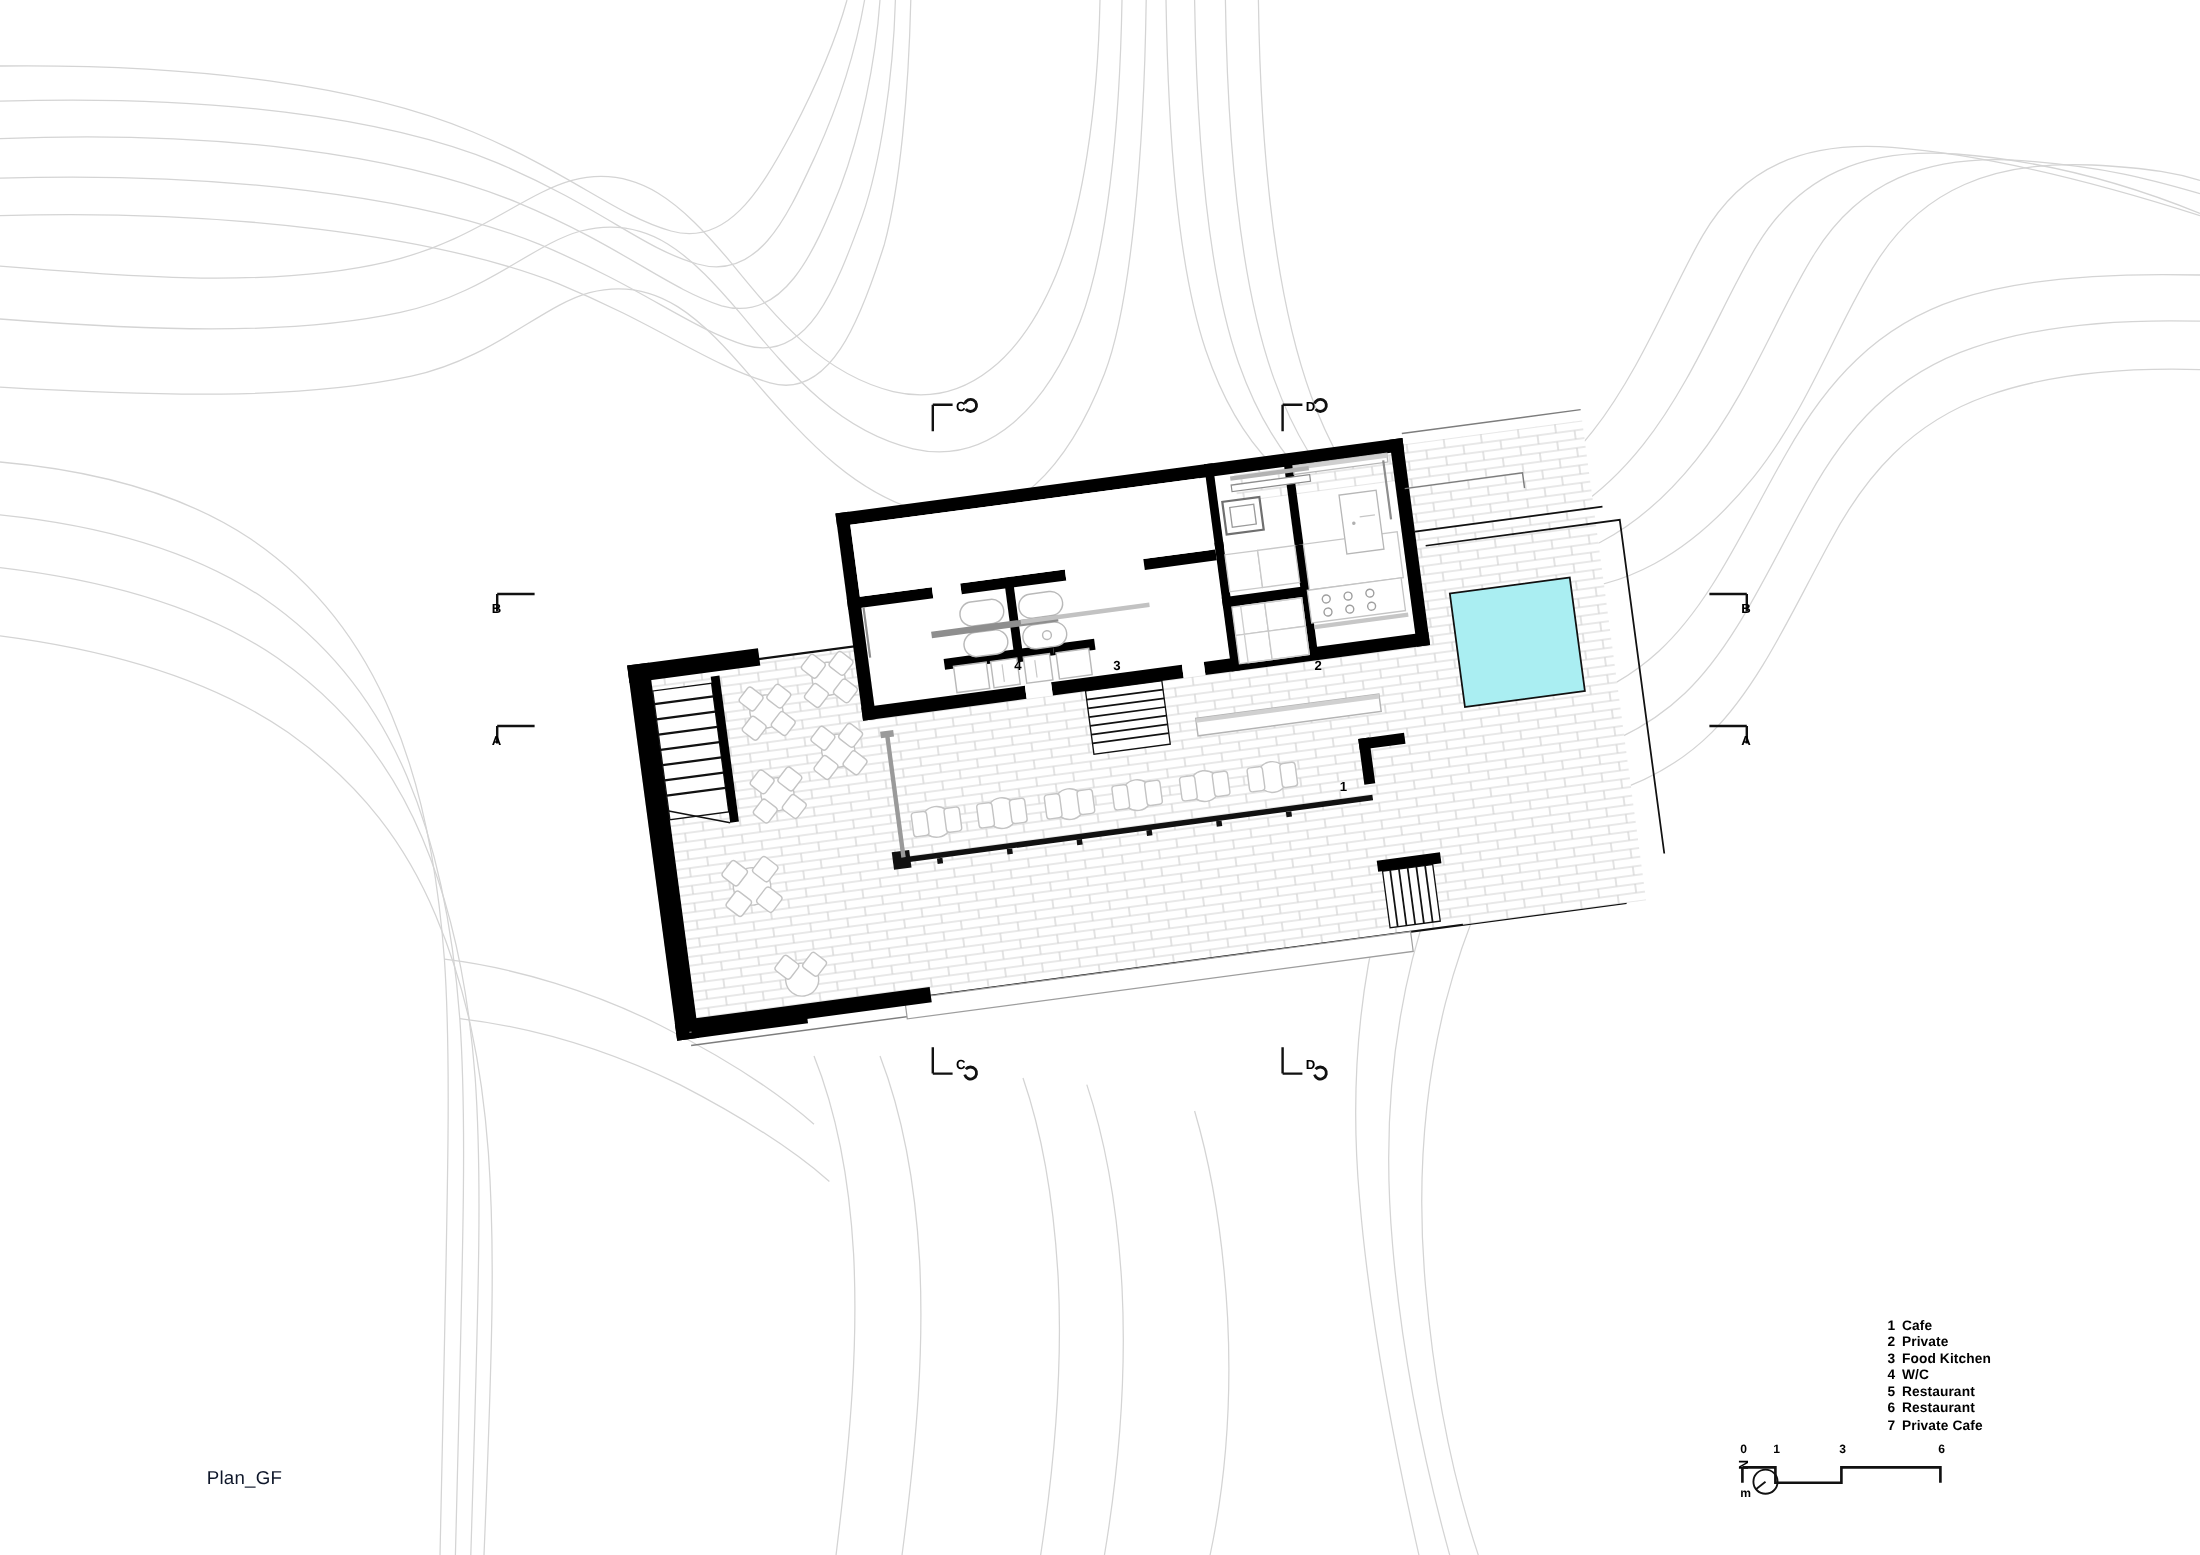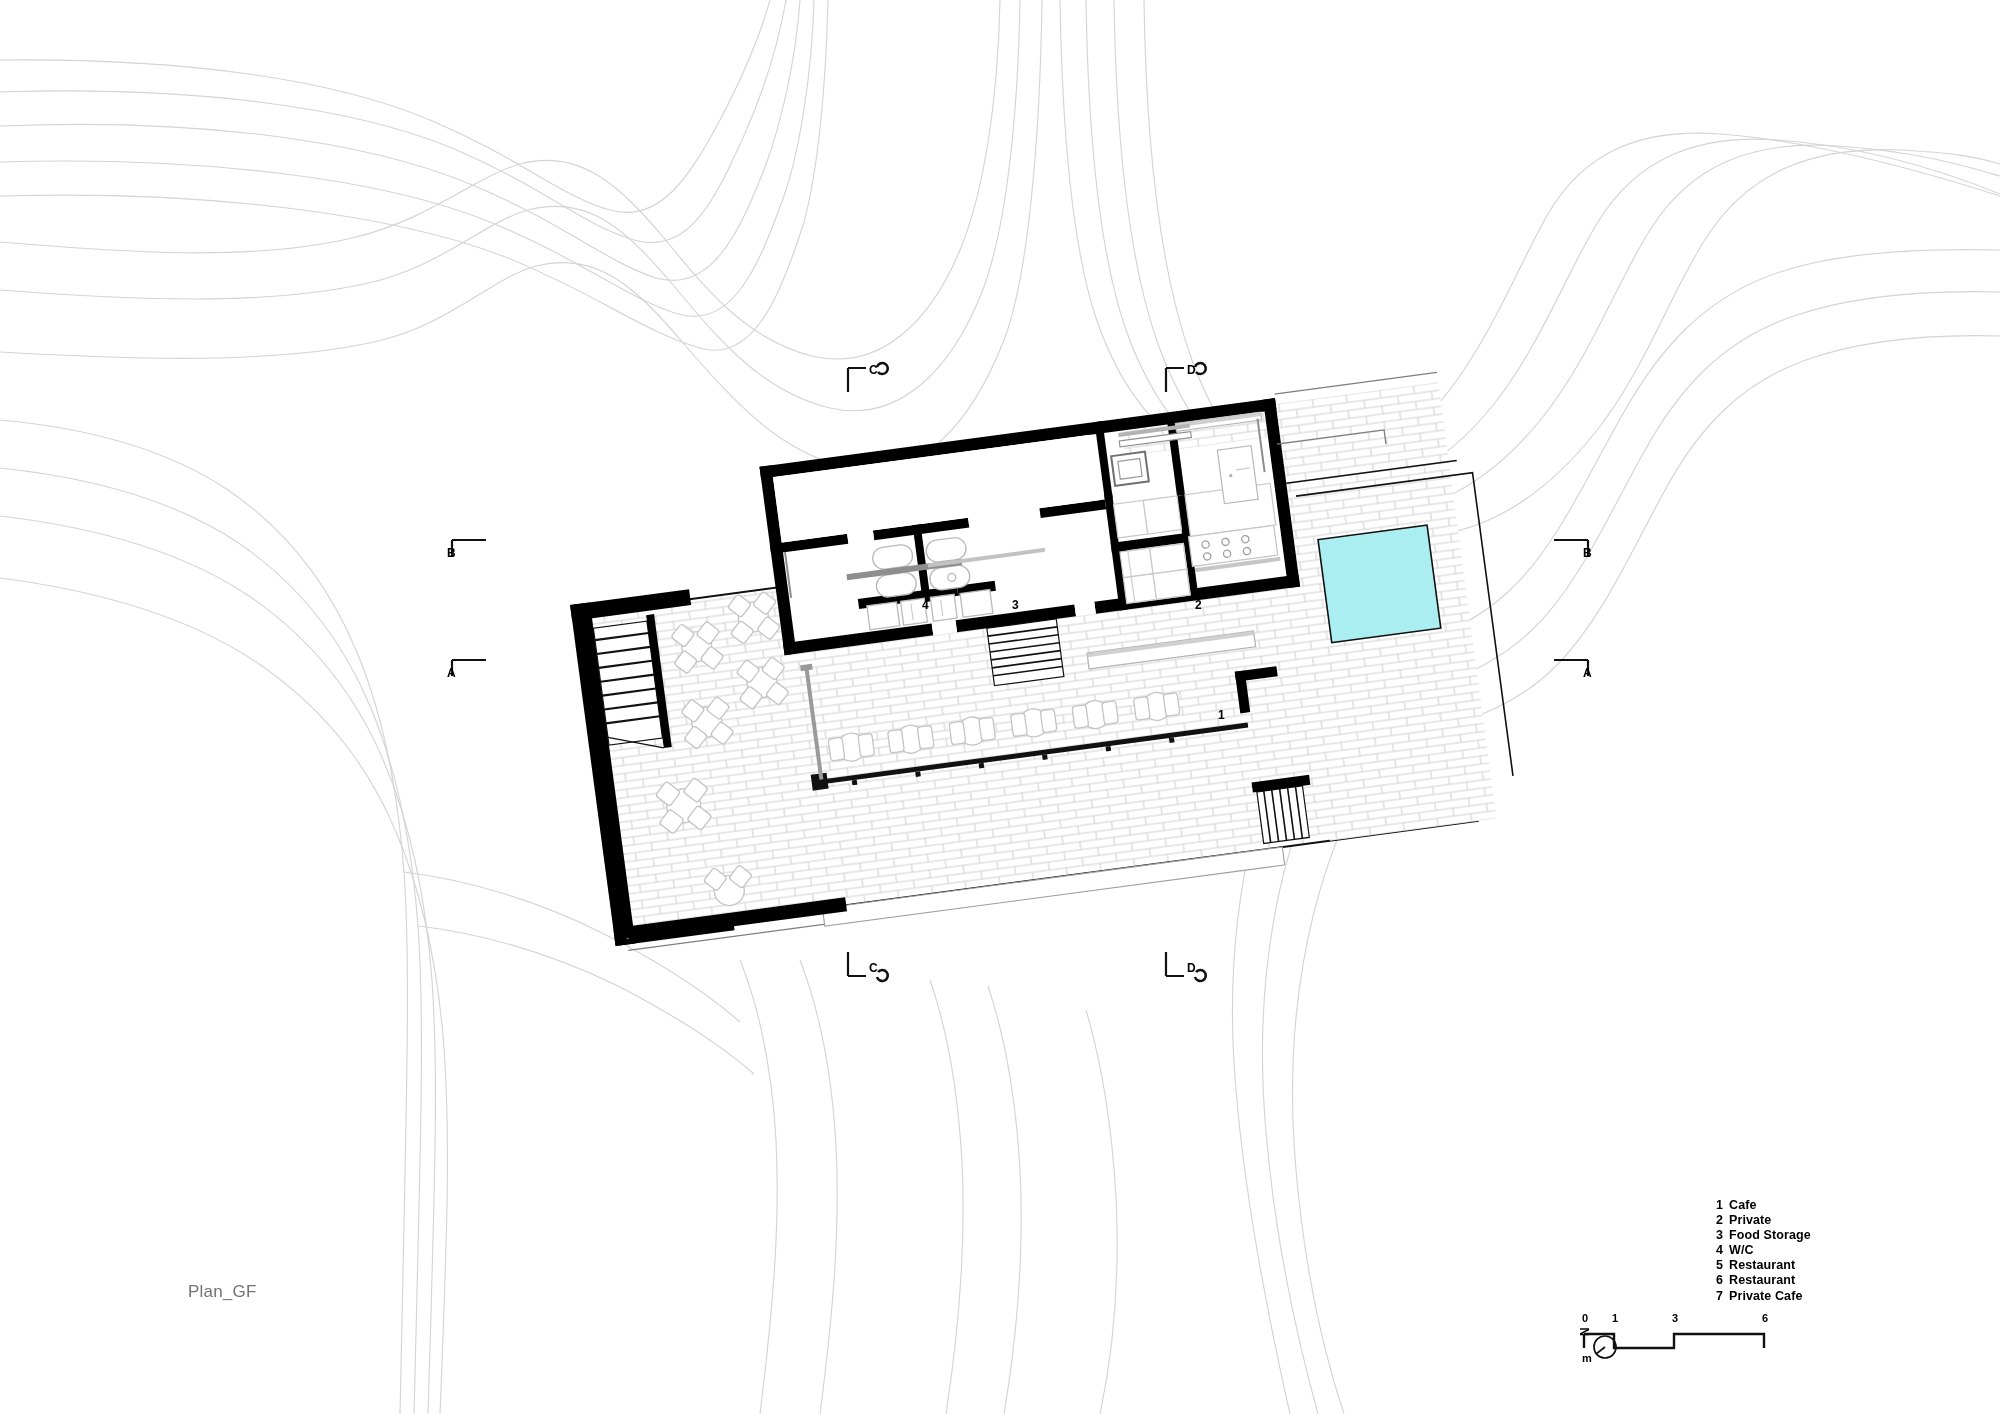--- a/index.html
+++ b/index.html
@@ -9,22 +9,22 @@
   #sheet{position:absolute;left:0;top:0;width:2000px;height:1414px;background:#fff;}
   svg{display:block;}
   #drawing{position:absolute;left:0;top:0;width:2000px;height:1414px;}
 
   .legend{position:absolute;left:1716px;top:1198px;width:240px;}
   .legend-row{display:flex;align-items:baseline;font-size:12.5px;line-height:15.1px;
               font-weight:700;letter-spacing:.1px;}
   .legend-num{width:13px;text-align:left;flex:none;}
   .legend-label{white-space:nowrap;}
 
-  .plan-title{position:absolute;left:188px;top:1282px;font-size:17px;font-weight:400;
-              letter-spacing:.2px;color:#737373;}
+  .plan-title{position:absolute;left:188px;top:1334px;font-size:17px;font-weight:400;
+              letter-spacing:.2px;color:#0f172a;}
 
   .scalebar{position:absolute;left:1580px;top:1326px;}
   .north{position:absolute;left:1576px;top:1330px;}
   .sec-lab{position:absolute;font-size:12px;font-weight:700;color:#000;}
   .unit-m{position:absolute;font-size:11px;font-weight:700;}
   .tick-lab{position:absolute;font-size:11px;font-weight:700;}
 </style>
 </head>
 <body>
 
@@ -433,21 +433,21 @@
     <div class="legend-row">
       <span class="legend-num">1</span>
       <span class="legend-label">Cafe</span>
     </div>
     <div class="legend-row">
       <span class="legend-num">2</span>
       <span class="legend-label">Private</span>
     </div>
     <div class="legend-row">
       <span class="legend-num">3</span>
-      <span class="legend-label">Food Storage</span>
+      <span class="legend-label">Food Kitchen</span>
     </div>
     <div class="legend-row">
       <span class="legend-num">4</span>
       <span class="legend-label">W/C</span>
     </div>
     <div class="legend-row">
       <span class="legend-num">5</span>
       <span class="legend-label">Restaurant</span>
     </div>
     <div class="legend-row">

